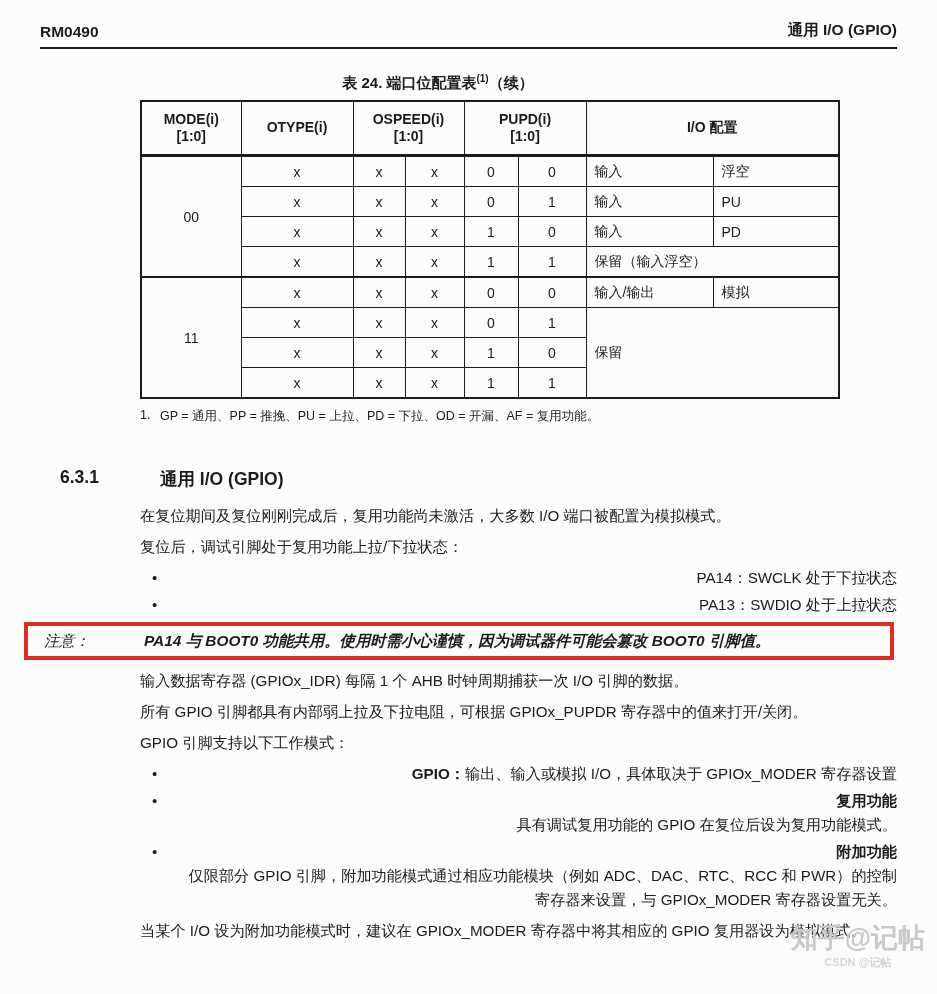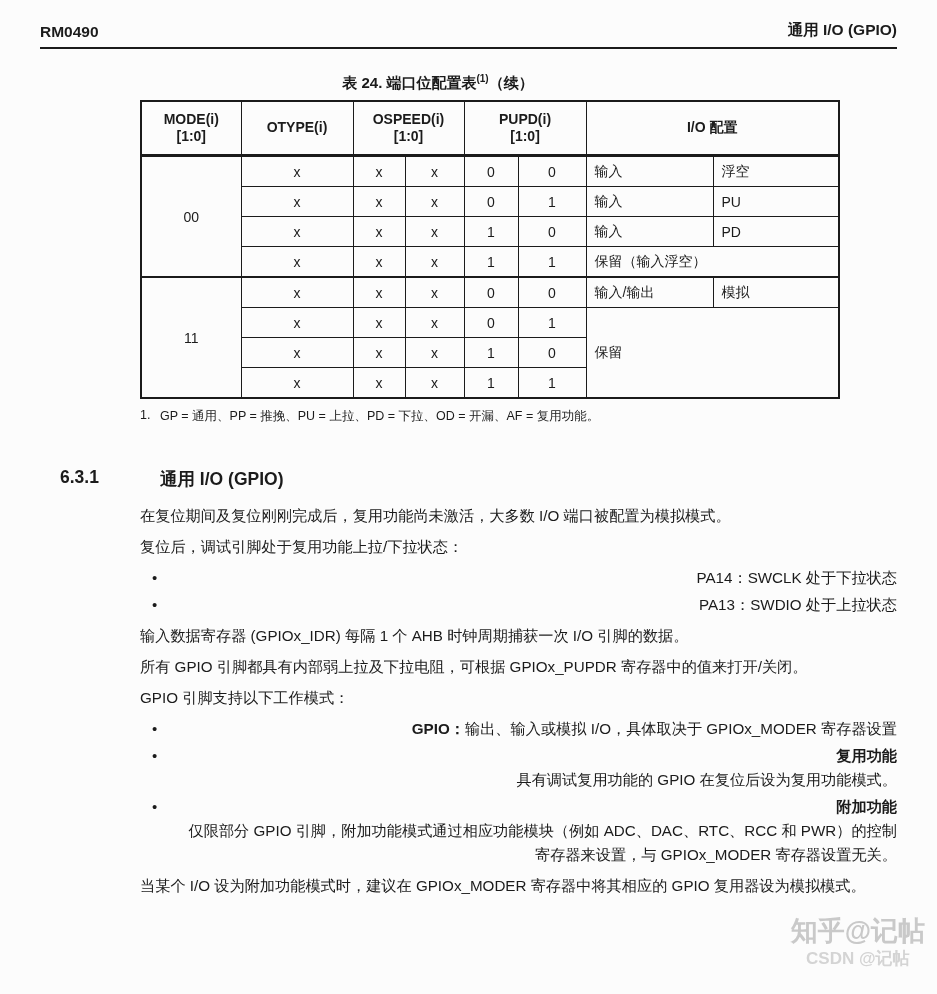--- a/index.html
+++ b/index.html
@@ -54,21 +54,21 @@
     width:870px;margin:5px 0 9px -16px;
     border:4px solid #e02b20;
     padding:4px 8px 4px 16px;
     font-style:italic;font-size:15.2px;line-height:22px;
   }
   .note-label{width:100px;flex:none;}
   .note-text{flex:1;font-weight:bold;font-size:15.4px;}
   
   .wm{position:absolute;right:12px;bottom:25px;text-align:center;line-height:1.15;font-weight:bold;}
   .wm .wm1{font-size:27px;color:#c9c9c9;}
-  .wm .wm2{font-size:17px;color:#d4d4d4;margin-top:2px;}
+  .wm .wm2{font-size:11px;color:#d4d4d4;margin-top:2px;}
 </style>
 </head>
 <body>
 
 <div class="page">
 
   <div class="doc-header">
     <span>RM0490</span>
     <span>通用 I/O (GPIO)</span>
   </div>
@@ -186,20 +186,24 @@
     <div class="bullet">
       <span class="dot">•</span>
       <div class="bullet-body">PA14：SWCLK 处于下拉状态</div>
     </div>
     <div class="bullet">
       <span class="dot">•</span>
       <div class="bullet-body">PA13：SWDIO 处于上拉状态</div>
     </div>
   </div>
 
+  <div class="note-box" style="border-color: rgb(224, 43, 32);">
+    <span class="note-label">注意：</span>
+    <span class="note-text">PA14 与 BOOT0 功能共用。使用时需小心谨慎，因为调试器件可能会篡改 BOOT0 引脚值。</span>
+  </div>
 
   <div class="body-text">
     <p>输入数据寄存器 (GPIOx_IDR) 每隔 1 个 AHB 时钟周期捕获一次 I/O 引脚的数据。</p>
     <p>所有 GPIO 引脚都具有内部弱上拉及下拉电阻，可根据 GPIOx_PUPDR 寄存器中的值来打开/关闭。</p>
     <p>GPIO 引脚支持以下工作模式：</p>
 
     <div class="bullet">
       <span class="dot">•</span>
       <div class="bullet-body">
         <span class="bold">GPIO：</span><span>输出、输入或模拟 I/O，具体取决于 GPIOx_MODER 寄存器设置</span>

